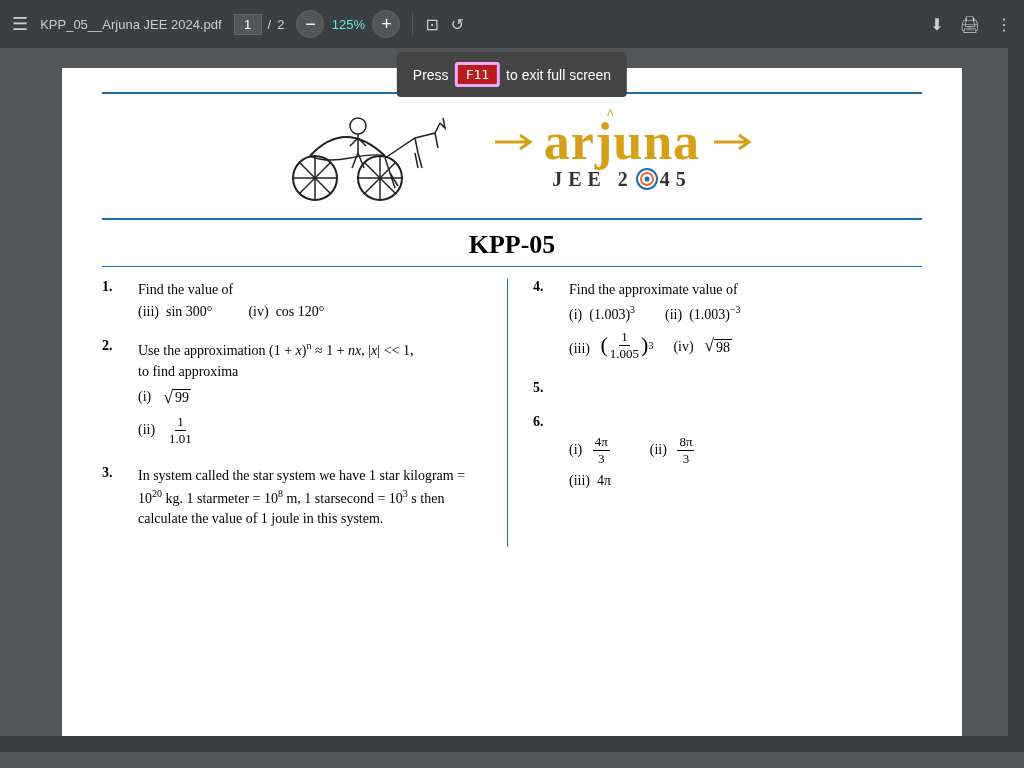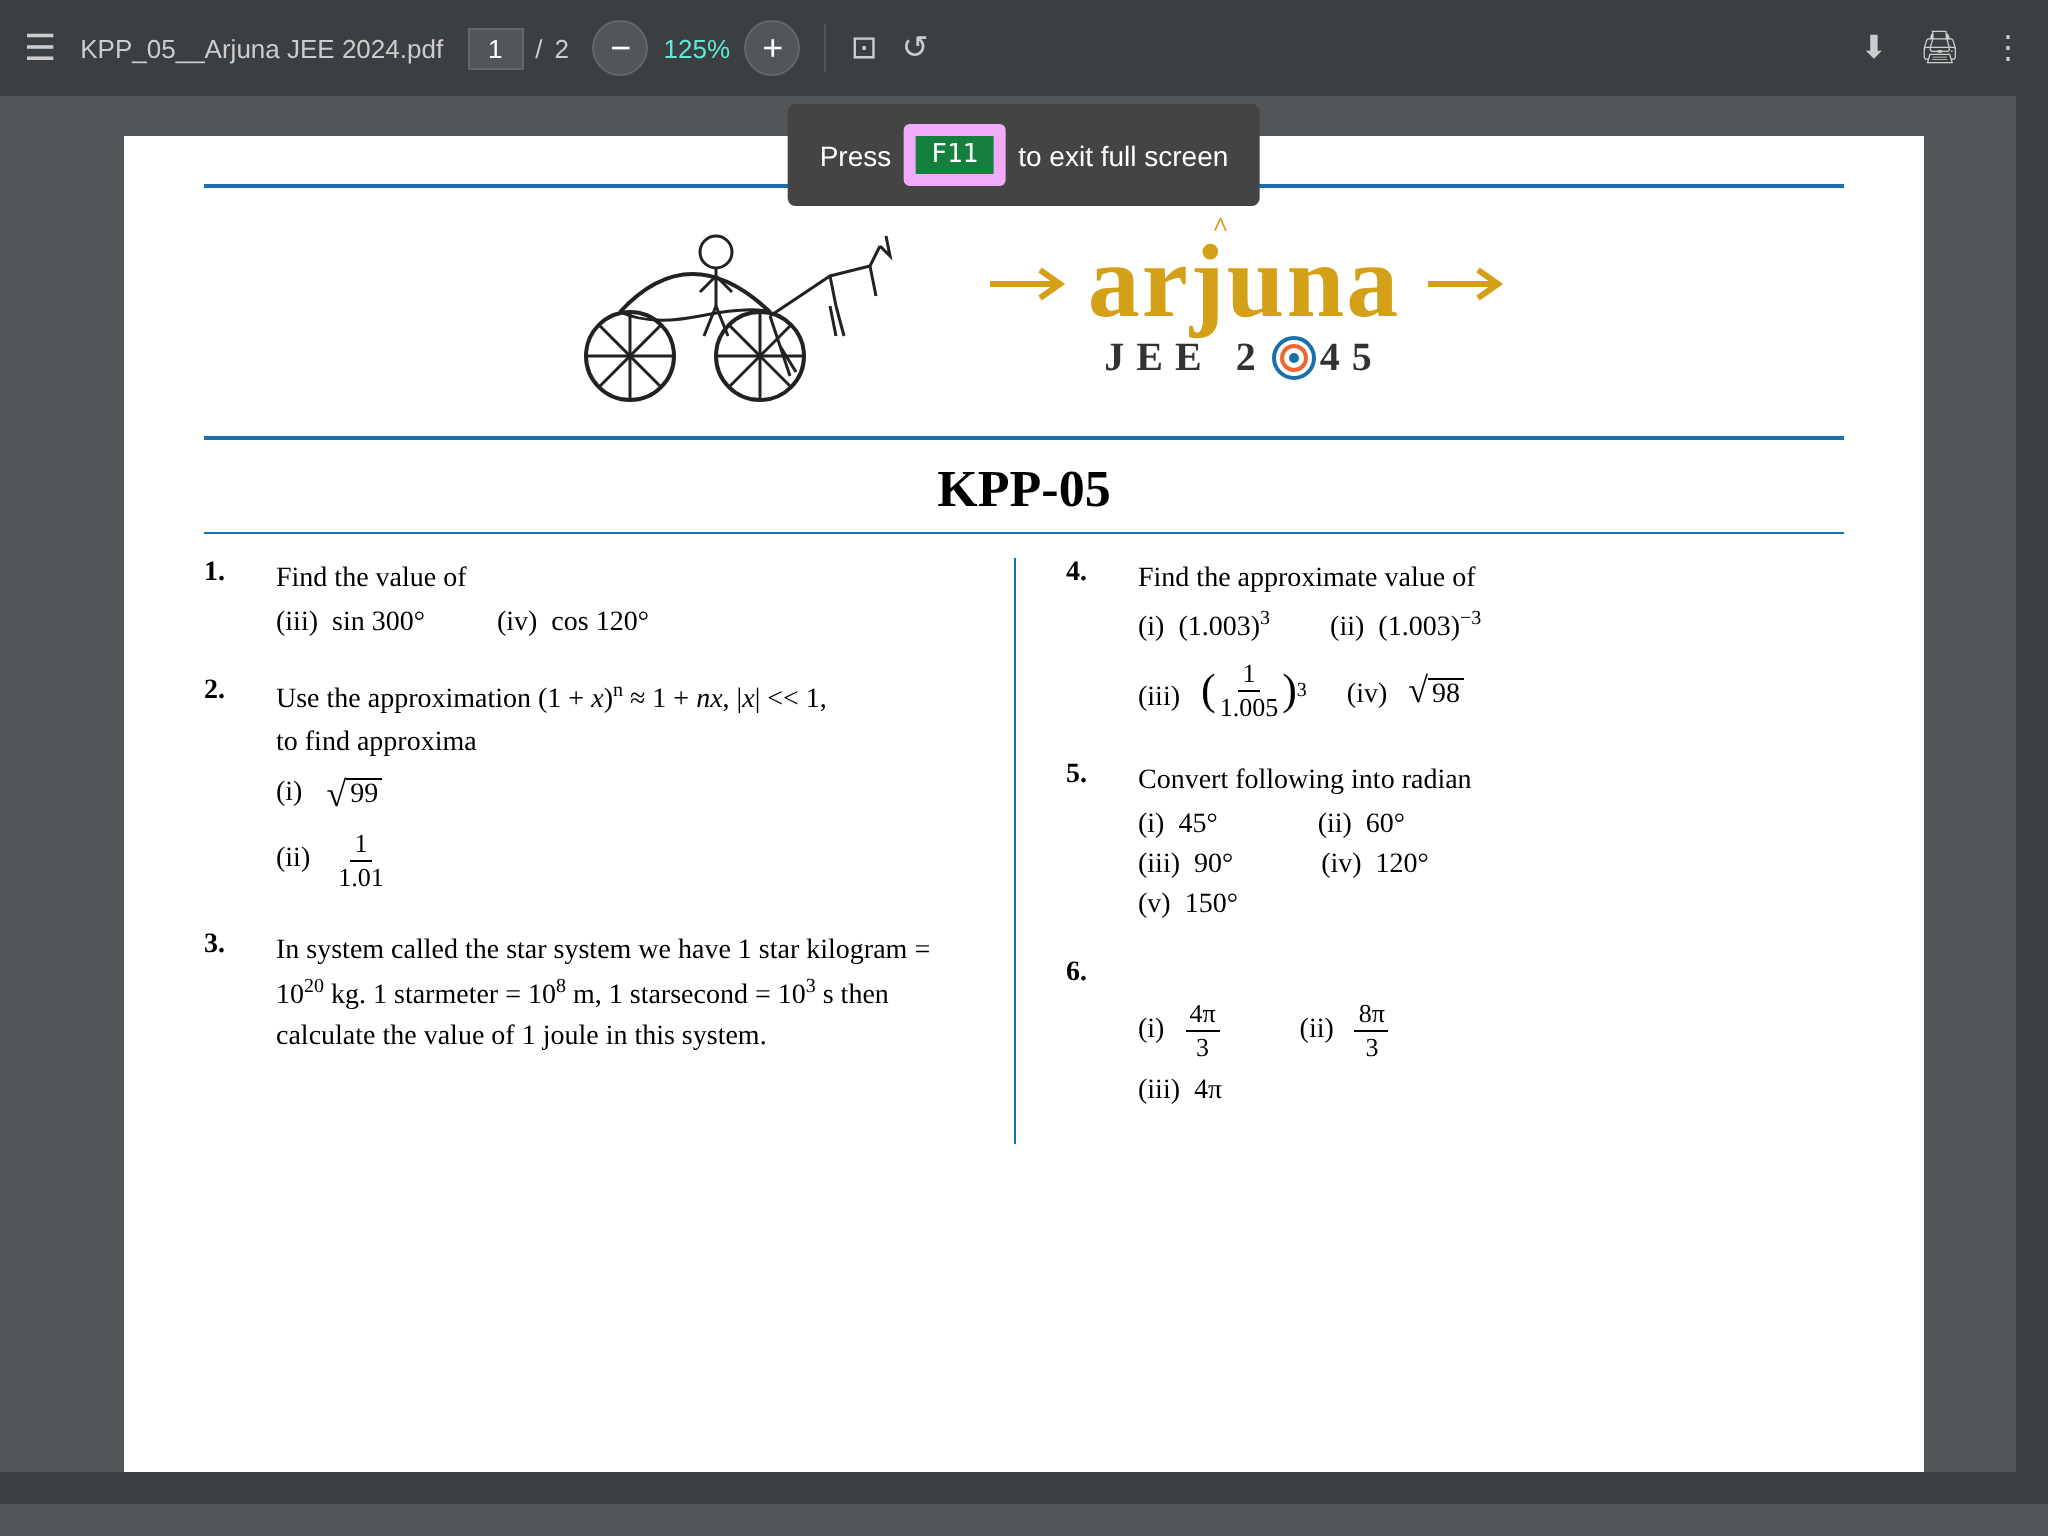--- a/index.html
+++ b/index.html
@@ -57,22 +57,22 @@
       padding: 10px 16px;
       border-radius: 4px;
       font-size: 14px;
       z-index: 100;
       white-space: nowrap;
       display: flex;
       align-items: center;
       gap: 6px;
     }
     .tooltip kbd {
-      background: #15803d;
-      border: 6px solid #f0abfc;
+      background: #b91c1c;
+      border: 3px solid #f0abfc;
       border-radius: 3px;
       padding: 2px 8px;
       font-family: monospace;
       font-size: 13px;
     }
 
     
     .viewer-area {
       background: #525659;
       height: calc(768px - 48px - 16px);
@@ -350,34 +350,20 @@
                     <span style="border-top:1.5px solid #000; padding:0 2px;">98</span>
                 </span>
               </span>
             </div>
           </div>
         </div>
 
         <div class="question">
           <div class="q-header">
             <span class="q-num">5.</span>
-            <span class="q-text">Convert following into radian</span>
-          </div>
-          <div style="padding-left:36px;">
-            <div style="display:flex; gap:50px; margin-bottom:4px; font-size:14px;">
-              <span>(i) &nbsp;45°</span>
-              <span>(ii) &nbsp;60°</span>
-            </div>
-            <div style="display:flex; gap:44px; margin-bottom:4px; font-size:14px;">
-              <span>(iii) &nbsp;90°</span>
-              <span>(iv) &nbsp;120°</span>
-            </div>
-            <div style="font-size:14px;">
-              <span>(v) &nbsp;150°</span>
-            </div>
           </div>
         </div>
 
         <div class="question">
           <div class="q-header">
             <span class="q-num">6.</span>
           </div>
           <div style="padding-left:36px;">
             <div style="display:flex; align-items:center; gap:40px; margin-bottom:6px; font-size:14px;">
               <span>(i) &nbsp;

